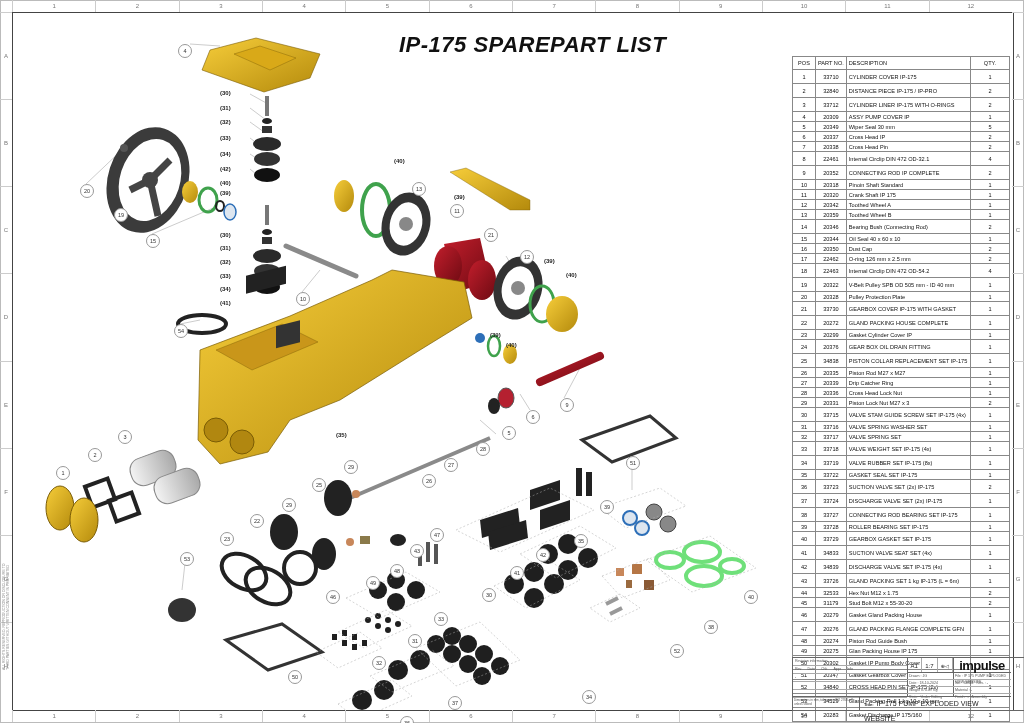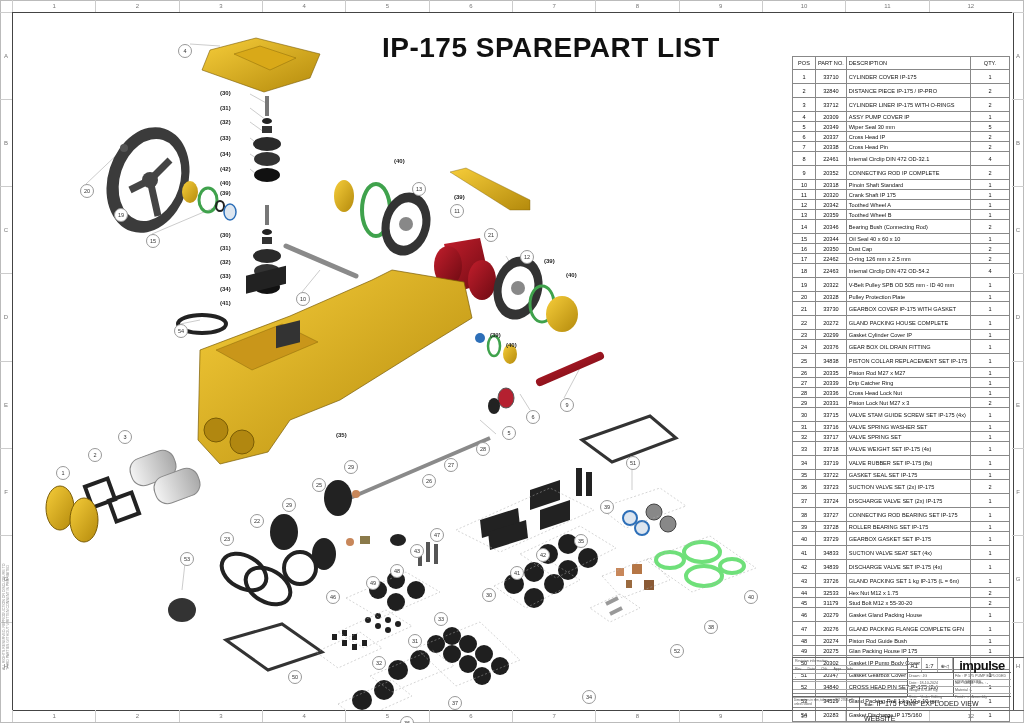--- a/index.html
+++ b/index.html
@@ -6,21 +6,21 @@
   body{width:1024px;height:723px;position:relative;overflow:hidden;font-family:"Liberation Sans",sans-serif;color:#111;}
   .frame-outer{position:absolute;left:0;top:0;width:1022px;height:721px;border:1px solid #bbb;}
   .frame-inner{position:absolute;left:12px;top:12px;width:1000px;height:697px;border:1px solid #444;}
   .zone-top,.zone-bot{position:absolute;left:12px;width:1000px;height:12px;display:flex;}
   .zone-top{top:0;} .zone-bot{top:710px;}
   .zone-top span,.zone-bot span{flex:1;text-align:center;font-size:6px;color:#777;border-left:1px solid #ccc;line-height:12px;}
   .zone-side{position:absolute;top:12px;width:12px;height:697px;display:flex;flex-direction:column;}
   .zone-side span{flex:1;font-size:6px;color:#777;display:flex;align-items:center;justify-content:center;border-top:1px solid #ccc;}
   .zone-left{left:0;} .zone-right{left:1012px;}
   .side-note{position:absolute;left:2px;top:560px;width:8px;height:110px;font-size:3.5px;color:#888;writing-mode:vertical-rl;transform:rotate(180deg);line-height:4px;overflow:hidden;}
-  .title{position:absolute;left:382px;top:32px;font-size:28px;font-weight:bold;letter-spacing:0.5px;}
+  .title{position:absolute;left:399px;top:32px;font-size:22px;font-weight:bold;letter-spacing:0.5px;font-style:italic;}
   .drawing{position:absolute;left:20px;top:20px;width:770px;height:690px;}
   .balloon{position:absolute;width:12px;height:12px;border:1px solid #999;border-radius:50%;background:#fff;font-size:5.5px;line-height:12px;text-align:center;color:#333;}
   .paren{position:absolute;font-size:6px;font-weight:bold;color:#222;}
   
   .ptable{position:absolute;left:792px;top:56px;width:218px;border-collapse:collapse;font-size:5.6px;}
   .ptable th,.ptable td{border:1px solid #888;padding:0 2px;height:9px;line-height:8px;white-space:nowrap;overflow:hidden;}
   .ptable th{font-weight:normal;height:12px;text-align:left;}
   .ptable td.c,.ptable th.c{text-align:center;}
   .ptable tr.tall td{height:13px;}
   

